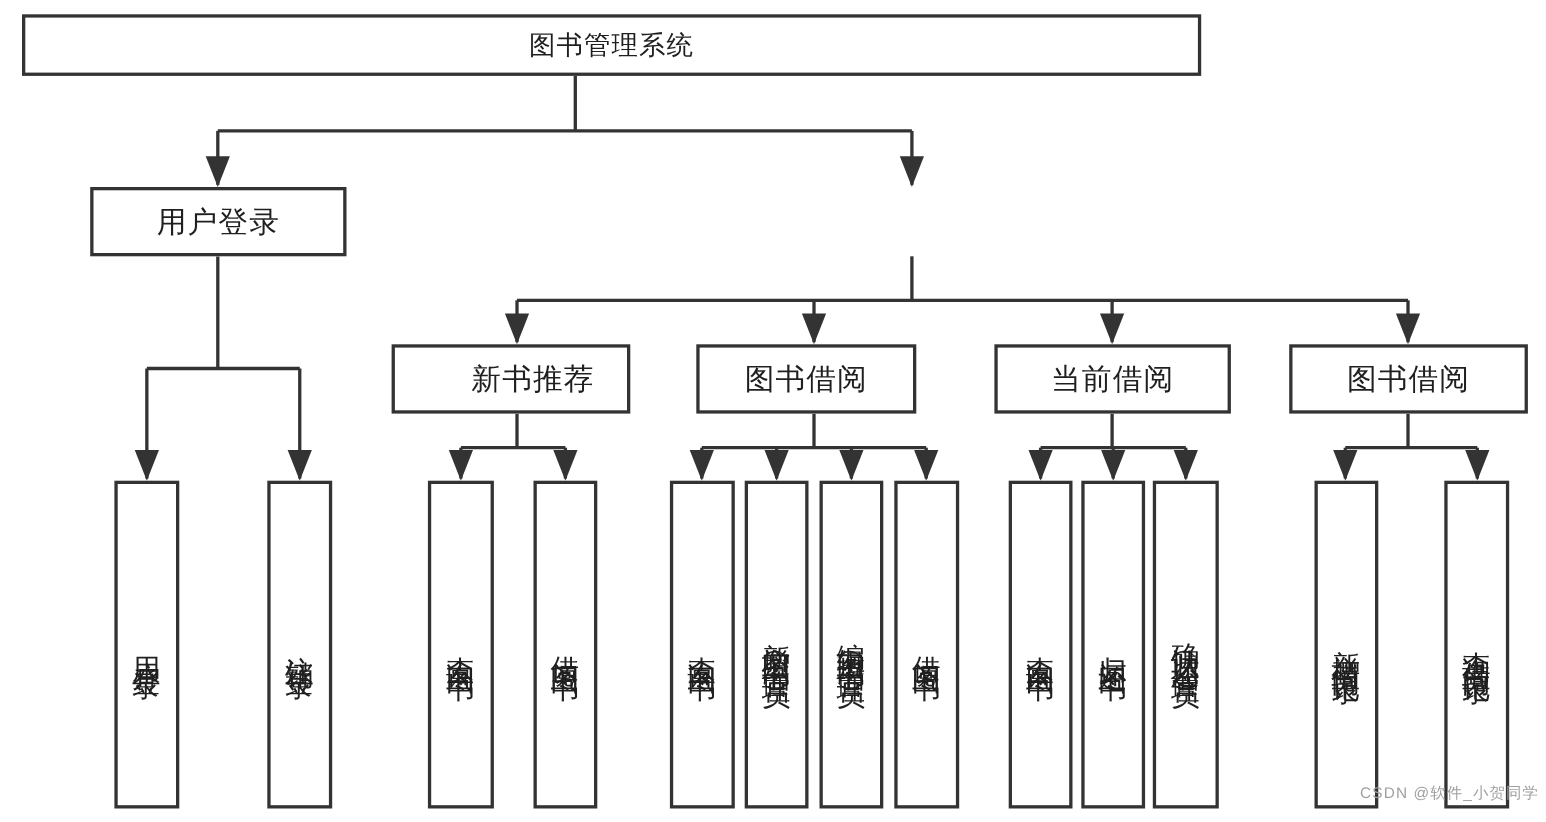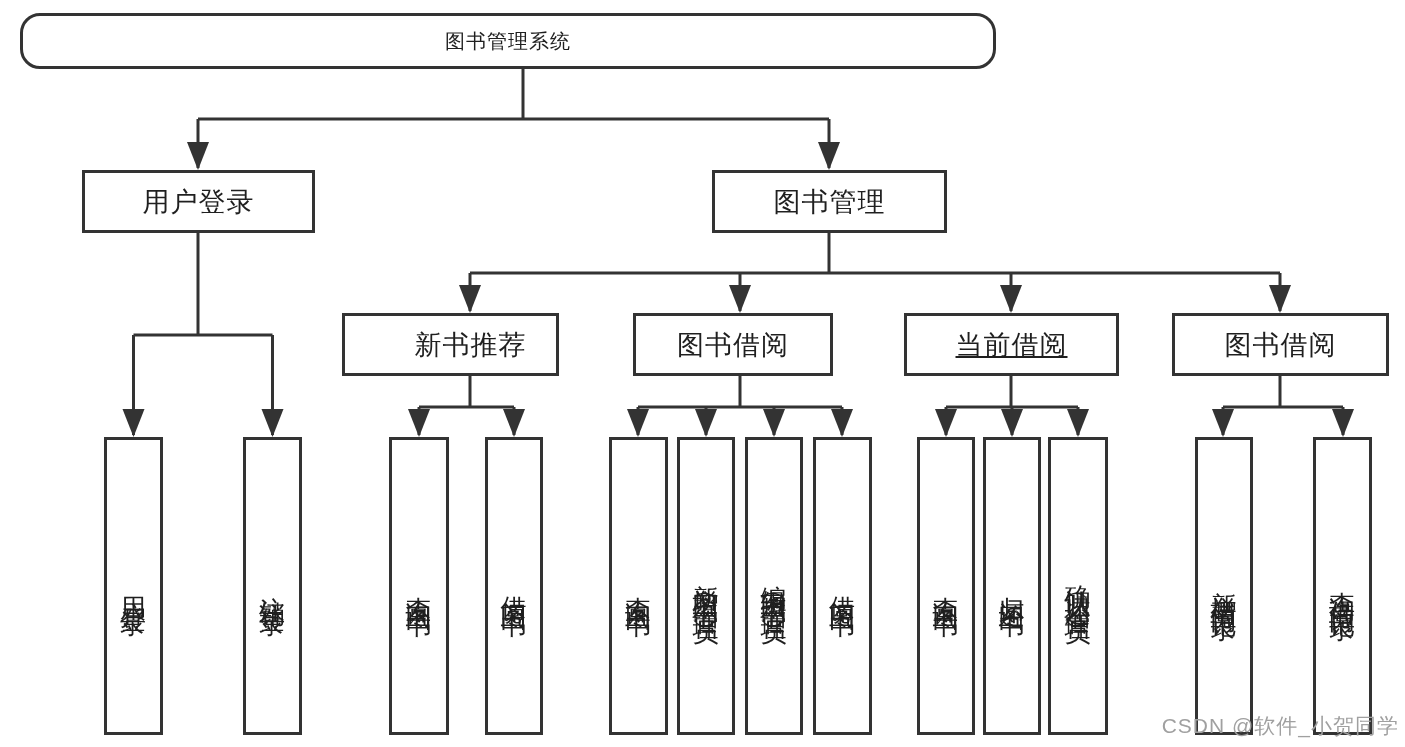--- a/index.html
+++ b/index.html
@@ -29,43 +29,42 @@
     border: 3px solid #333333;
     display: flex;
     align-items: center;
     justify-content: center;
     color: #1f1f1f;
     font-size: 27px;
     letter-spacing: 1px;
     white-space: nowrap;
   }
   .root {
-    left: 20px; top: 13px; width: 976px; height: 56px;
-    font-size: 20px;
-    border-radius: 20px;
+    left: 20px; top: 13px; width: 1072px; height: 56px;
+    font-size: 24px;
   }
   .lvl {
     height: 63px;
   }
   .leaf {
     top: 437px;
     height: 298px;
   }
   .leaf span {
     writing-mode: vertical-rl;
     text-orientation: mixed;
     font-size: 26px;
     letter-spacing: 5px;
     line-height: 1;
   }
   .watermark {
     position: absolute;
     right: 6px;
     top: 712px;
-    font-size: 21px;
+    font-size: 14px;
     letter-spacing: 1px;
     color: #a0a0a0;
     white-space: nowrap;
     margin-left: 24px;
   }
 </style>
 </head>
 <body>
 
 <div class="canvas">
@@ -132,25 +131,24 @@
       <polygon points="1001,409 1023,409 1012,437"></polygon>
       <polygon points="1067,409 1089,409 1078,437"></polygon>
       <polygon points="1212,409 1234,409 1223,437"></polygon>
       <polygon points="1332,409 1354,409 1343,437"></polygon>
     </g>
   </svg>
 
   <div class="node root">图书管理系统</div>
 
   <div class="node lvl" style="left:82px; top:170px; width:233px;">用户登录</div>
-  <div class="node lvl" style="left:712px; top:170px; width:235px;">图书管理</div>
 
-  <div class="node lvl" style="left:342px; top:313px; width:217px;padding-left:40px;">新书推荐</div>
+  <div class="node lvl" style="left:356px; top:313px; width:217px;padding-left:40px;">新书推荐</div>
   <div class="node lvl" style="left:633px; top:313px; width:200px;">图书借阅</div>
-  <div class="node lvl" style="left:904px; top:313px; width:215px;text-decoration:underline;">当前借阅</div>
+  <div class="node lvl" style="left:904px; top:313px; width:215px;">当前借阅</div>
   <div class="node lvl" style="left:1172px; top:313px; width:217px;">图书借阅</div>
 
   <div class="node leaf" style="left:104px; width:59px;">
     <span>用户登录</span>
   </div>
   <div class="node leaf" style="left:243px; width:59px;">
     <span>注销登录</span>
   </div>
 
   <div class="node leaf" style="left:389px; width:60px;">

